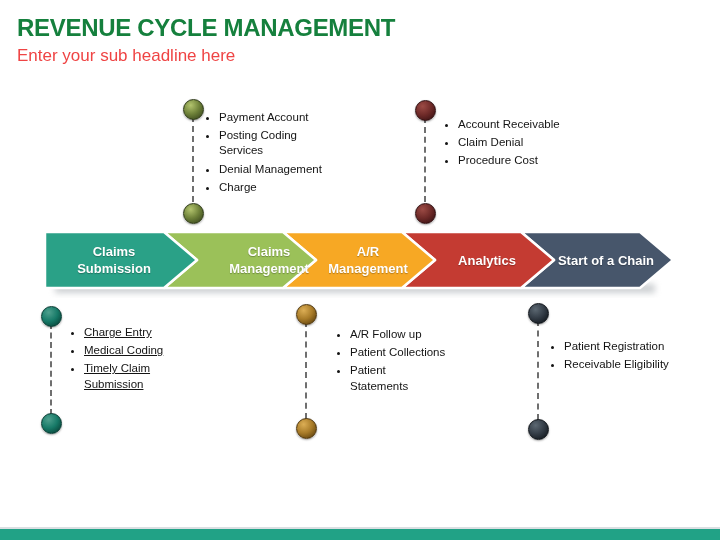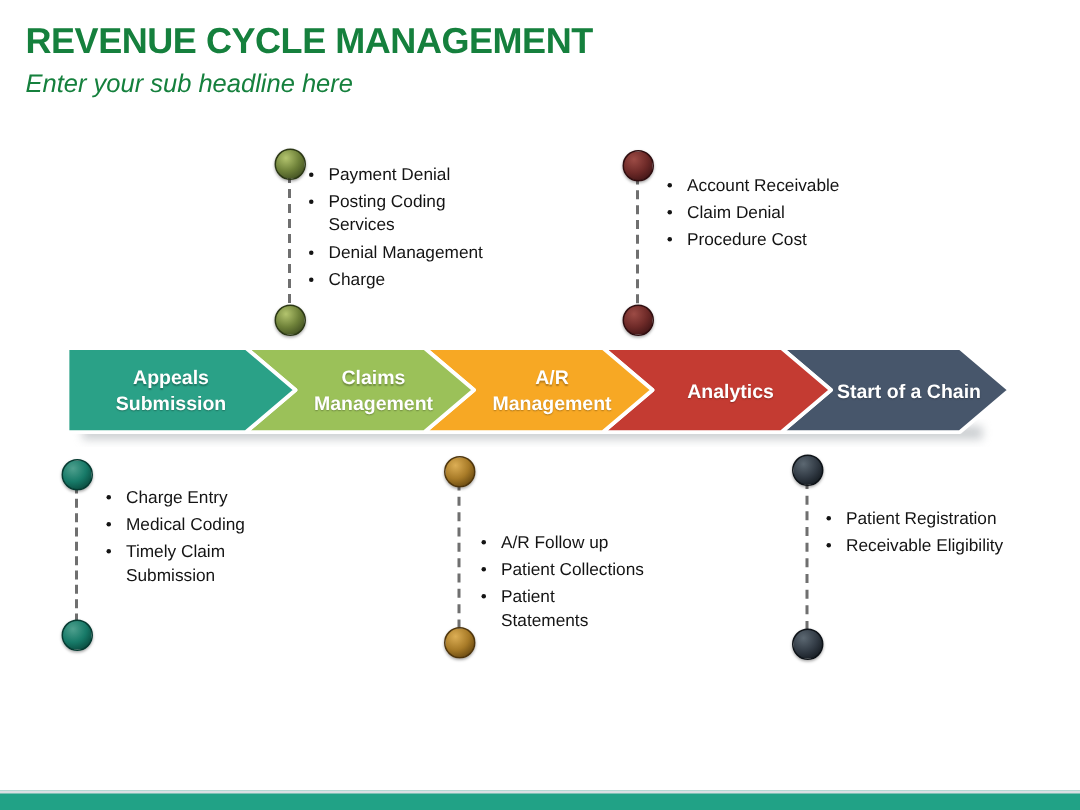--- a/index.html
+++ b/index.html
@@ -8,21 +8,21 @@
     background:#ffffff;font-family:"Liberation Sans",sans-serif;
     -webkit-font-smoothing:antialiased;
   }
   
   .title{
     position:absolute;left:17px;top:14px;
     font-size:24px;font-weight:bold;color:#15803d;letter-spacing:-0.3px;
   }
   .subtitle{
     position:absolute;left:17px;top:46px;
-    font-size:17px;color:#15803d;font-style:italic;
+    font-size:17px;color:#ef4444;
   }
   
   #flow-svg{position:absolute;left:0;top:0;width:720px;height:540px;}
   .chevron-label{
     position:absolute;top:232px;height:56px;width:138px;
     display:flex;align-items:center;justify-content:center;
     text-align:center;color:#ffffff;font-weight:bold;font-size:13px;
     line-height:17px;text-shadow:0 1px 1px rgba(0,0,0,.28);
     pointer-events:none;
   }
@@ -38,21 +38,21 @@
   .sphere.bronze  {background:radial-gradient(circle at 35% 28%, #dcae55, #a87b28 48%, #533809 95%);border:1px solid #4e350c;}
   .sphere.charcoal{background:radial-gradient(circle at 35% 28%, #5c6872, #333c46 48%, #0c1116 95%);border:1px solid #0d1217;}
   .dash-line{
     position:absolute;width:0;border-left:2px dashed #6f6f6f;
   }
   .bullets{
     position:absolute;margin:0;padding:0 0 0 14px;
     font-size:11.5px;line-height:1.32;color:#141414;
   }
   .bullets li{margin:0 0 3px 0;}
-  #callout-c .bullets{padding-left:16px;}
+  #callout-c .bullets{padding-left:16px;text-decoration:underline;}
   #callout-d .bullets li:nth-child(3){max-width:62px;}
   
   .footer-bar{
     position:absolute;left:0;bottom:0;width:720px;height:11px;
     background:#21a286;border-top:2px solid #dadfe2;
   }
 </style>
 </head>
 <body>
 
@@ -67,41 +67,41 @@
   </defs>
   <rect x="55" y="284" width="600" height="9" fill="#9aa0a6" opacity="0.5" filter="url(#soft)"></rect>
   <path d="M521,232 H640 L673,260 L640,288 H521 L554,260 Z" stroke="#ffffff" stroke-width="2.5" stroke-linejoin="round" fill="#47566b"></path>
   <path d="M402,232 H521 L554,260 L521,288 H402 L435,260 Z" stroke="#ffffff" stroke-width="2.5" stroke-linejoin="round" fill="#c43b32"></path>
   <path d="M283,232 H402 L435,260 L402,288 H283 L316,260 Z" stroke="#ffffff" stroke-width="2.5" stroke-linejoin="round" fill="#f7a824"></path>
   <path d="M164,232 H283 L316,260 L283,288 H164 L197,260 Z" stroke="#ffffff" stroke-width="2.5" stroke-linejoin="round" fill="#9bc159"></path>
   <path d="M45,232 H164 L197,260 L164,288 H45 Z" stroke="#ffffff" stroke-width="2.5" stroke-linejoin="round" fill="#2aa187"></path>
 </svg>
 
 <div class="chevron-label" style="left:45px;">
-    <span>Appeals Submission</span>
+    <span>Claims Submission</span>
   </div>
-<div class="chevron-label" style="left:180px;">
+<div class="chevron-label" style="left:180px;justify-content:flex-end;">
     <span>Claims Management</span>
   </div>
 <div class="chevron-label" style="left:299px;">
     <span>A/R Management</span>
   </div>
 <div class="chevron-label" style="left:418px;">
     <span>Analytics</span>
   </div>
 <div class="chevron-label" style="left:537px;">
     <span>Start of a Chain</span>
   </div>
 
 <div id="callout-a">
   <div class="dash-line" style="left:192px;top:116px;height:96px;"></div>
   <div class="sphere olive" style="left:183px;top:99px;"></div>
   <div class="sphere olive" style="left:183px;top:203px;"></div>
   <ul class="bullets" style="left:205px;top:110px;width:108px;">
-      <li>Payment Denial</li>
+      <li>Payment Account</li>
       <li>Posting Coding Services</li>
       <li>Denial Management</li>
       <li>Charge</li>
     </ul>
 </div>
 
 <div id="callout-b">
   <div class="dash-line" style="left:424px;top:117px;height:95px;"></div>
   <div class="sphere maroon" style="left:415px;top:100px;"></div>
   <div class="sphere maroon" style="left:415px;top:203px;"></div>
@@ -120,21 +120,21 @@
       <li>Charge Entry</li>
       <li>Medical Coding</li>
       <li>Timely Claim Submission</li>
     </ul>
 </div>
 
 <div id="callout-d">
   <div class="dash-line" style="left:305px;top:321px;height:98px;"></div>
   <div class="sphere bronze" style="left:296px;top:304px;"></div>
   <div class="sphere bronze" style="left:296px;top:418px;"></div>
-  <ul class="bullets" style="left:320px;top:327px;width:114px;margin-top:28px;">
+  <ul class="bullets" style="left:336px;top:327px;width:114px;">
       <li>A/R Follow up</li>
       <li>Patient Collections</li>
       <li>Patient Statements</li>
     </ul>
 </div>
 
 <div id="callout-e">
   <div class="dash-line" style="left:537px;top:320px;height:100px;"></div>
   <div class="sphere charcoal" style="left:528px;top:303px;"></div>
   <div class="sphere charcoal" style="left:528px;top:419px;"></div>

